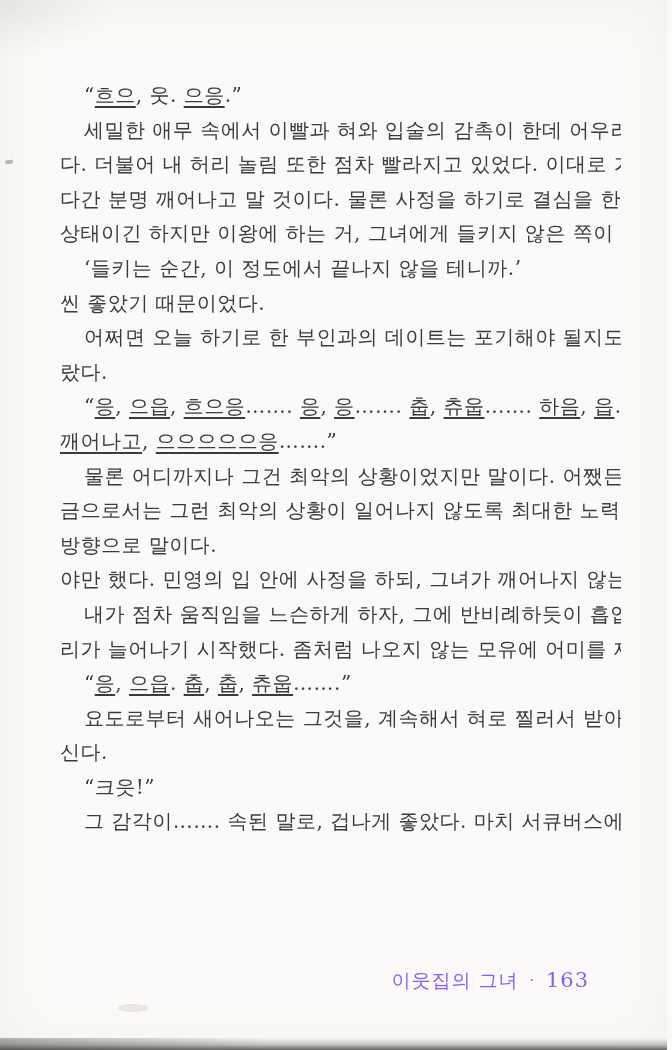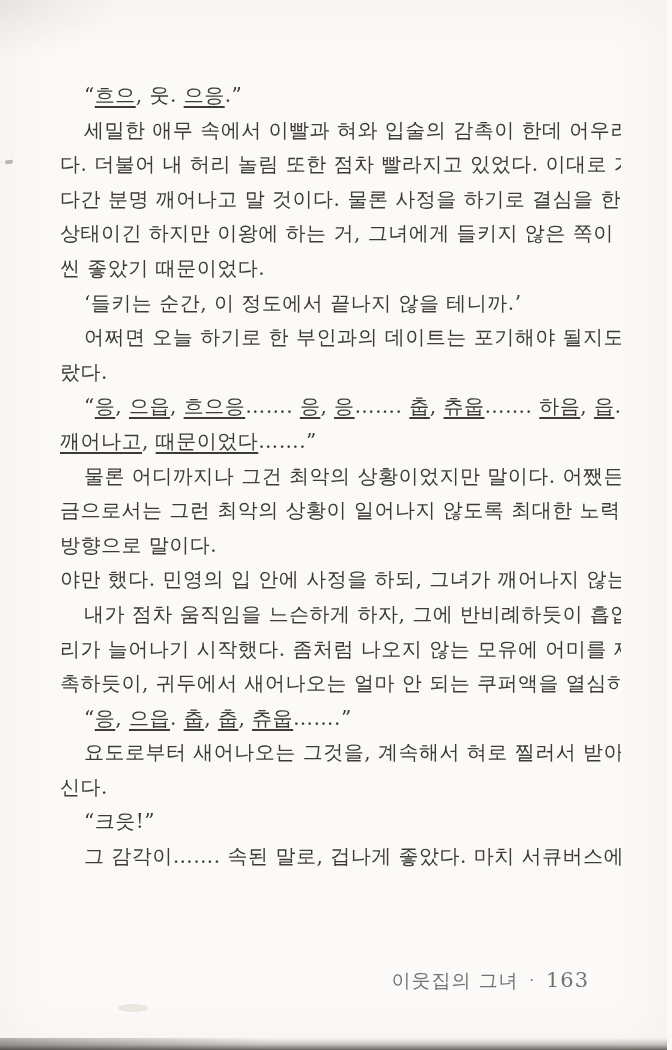--- a/index.html
+++ b/index.html
@@ -48,21 +48,21 @@
     text-decoration: underline;
     text-decoration-thickness: 1.5px;
     text-underline-offset: 4px;
   }
   .footer {
     position: absolute;
     top: 966px;
     right: 78px;
     height: 28px;
     line-height: 28px;
-    color: #737373;
+    color: #8b5cf6;
     font-size: 19px;
     letter-spacing: 1px;
     white-space: nowrap;
   }
   .footer .sep {
     display: inline-block;
     margin: 0 11px;
     font-size: 14px;
     vertical-align: 2px;
   }
@@ -113,33 +113,32 @@
 
 <div class="page">
   <div class="top-corner-shade"></div>
   <div class="speck"></div>
   <div class="text-block">
       <div class="line indent"><span>“</span><span class="u">흐으</span><span>, 웃. </span><span class="u">으응</span><span>.”</span></div>
       <div class="line indent justify"><span>세밀한 애무 속에서 이빨과 혀와 입술의 감촉이 한데 어우러졌</span></div>
       <div class="line justify"><span>다. 더불어 내 허리 놀림 또한 점차 빨라지고 있었다. 이대로 가</span></div>
       <div class="line justify"><span>다간 분명 깨어나고 말 것이다. 물론 사정을 하기로 결심을 한</span></div>
       <div class="line justify"><span>상태이긴 하지만 이왕에 하는 거, 그녀에게 들키지 않은 쪽이 훨</span></div>
+      <div class="line indent"><span>‘들키는 순간, 이 정도에서 끝나지 않을 테니까.’</span></div>
       <div class="line"><span>씬 좋았기 때문이었다.</span></div>
-      <div class="line indent"><span>‘들키는 순간, 이 정도에서 끝나지 않을 테니까.’</span></div>
       <div class="line indent justify"><span>어쩌면 오늘 하기로 한 부인과의 데이트는 포기해야 될지도 몰</span></div>
       <div class="line"><span>랐다.</span></div>
       <div class="line indent justify"><span>“</span><span class="u">응</span><span>, </span><span class="u">으읍</span><span>, </span><span class="u">흐으응</span><span>……. </span><span class="u">응</span><span>, </span><span class="u">응</span><span>……. </span><span class="u">춥</span><span>, </span><span class="u">츄웁</span><span>……. </span><span class="u">하음</span><span>, </span><span class="u">읍</span><span>…….</span></div>
-      <div class="line"><span class="u">깨어나고</span><span>, </span><span class="u">때문이었다</span><span>…….”</span></div>
+      <div class="line"><span class="u">깨어나고</span><span>, </span><span class="u">으으으으으응</span><span>…….”</span></div>
       <div class="line indent justify"><span>물론 어디까지나 그건 최악의 상황이었지만 말이다. 어쨌든 지</span></div>
       <div class="line justify"><span>금으로서는 그런 최악의 상황이 일어나지 않도록 최대한 노력해</span></div>
       <div class="line"><span>방향으로 말이다.</span></div>
       <div class="line justify"><span>야만 했다. 민영의 입 안에 사정을 하되, 그녀가 깨어나지 않는</span></div>
       <div class="line indent justify"><span>내가 점차 움직임을 느슨하게 하자, 그에 반비례하듯이 흡입소</span></div>
       <div class="line justify"><span>리가 늘어나기 시작했다. 좀처럼 나오지 않는 모유에 어미를 재</span></div>
-      <div class="line justify"><span>촉하듯이, 귀두에서 새어나오는 얼마 안 되는 쿠퍼액을 열심히</span></div>
       <div class="line indent"><span>“</span><span class="u">응</span><span>, </span><span class="u">으읍</span><span>. </span><span class="u">춥</span><span>, </span><span class="u">춥</span><span>, </span><span class="u">츄웁</span><span>…….”</span></div>
       <div class="line indent justify"><span>요도로부터 새어나오는 그것을, 계속해서 혀로 찔러서 받아 마</span></div>
       <div class="line"><span>신다.</span></div>
       <div class="line indent"><span>“크읏!”</span></div>
       <div class="line indent justify"><span>그 감각이……. 속된 말로, 겁나게 좋았다. 마치 서큐버스에게</span></div>
     </div>
   <div class="footer">
     <span>이웃집의 그녀</span><span class="sep">·</span><span class="pagenum">163</span>
   </div>
   <div class="smudge"></div>

